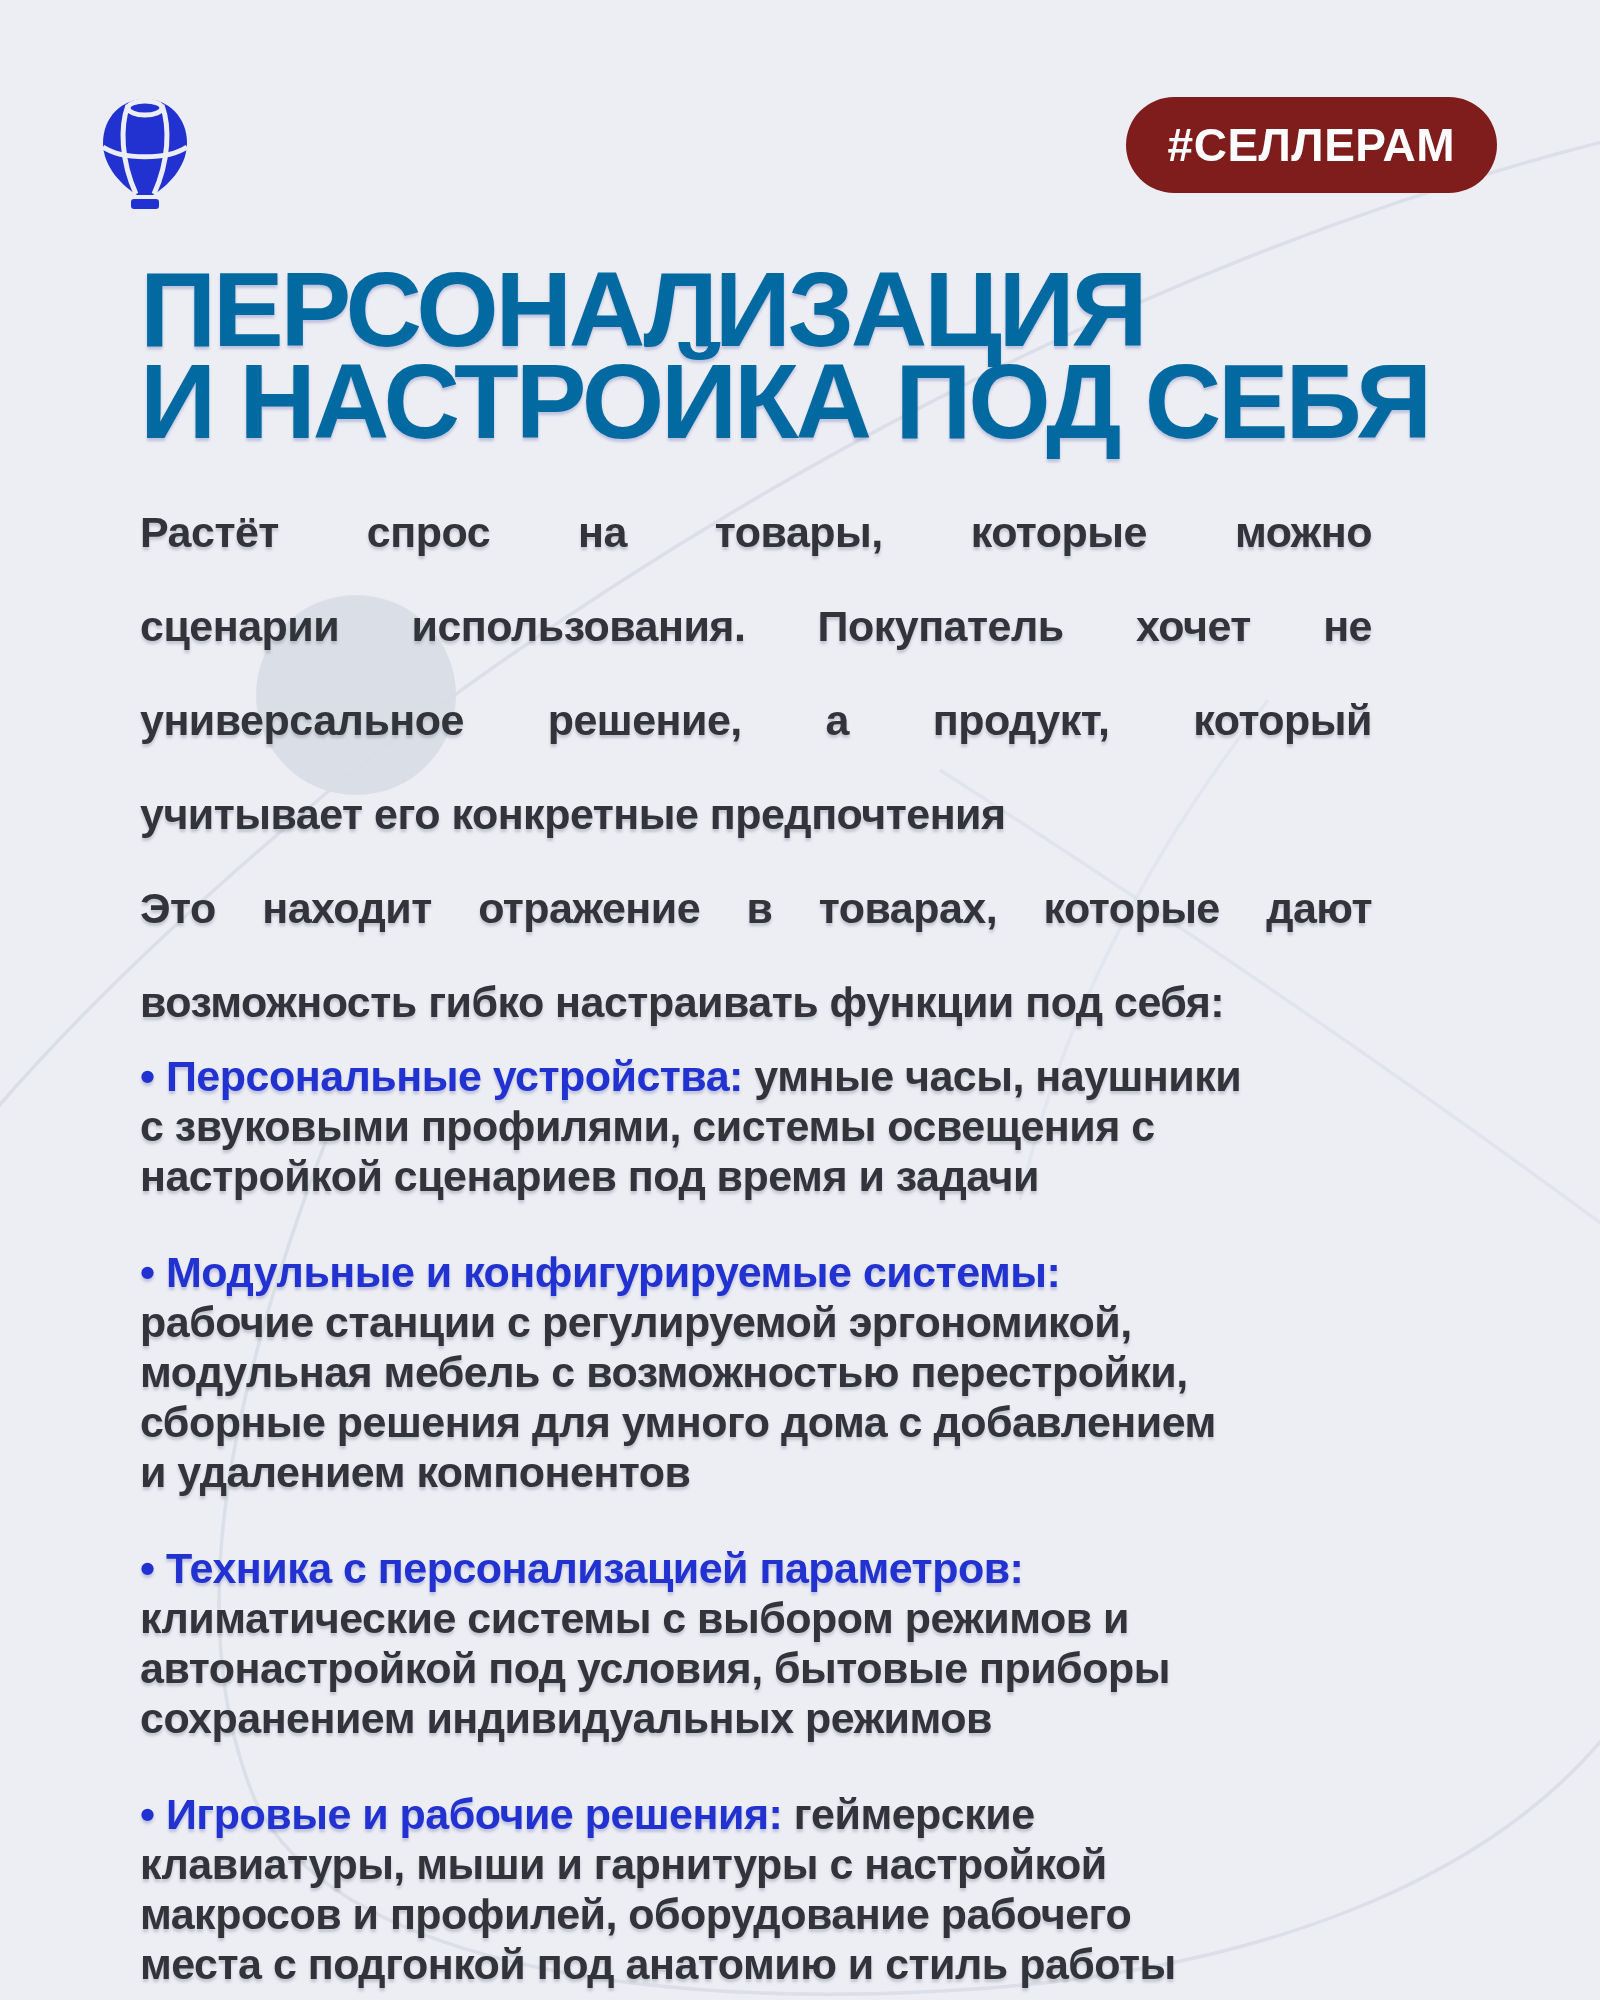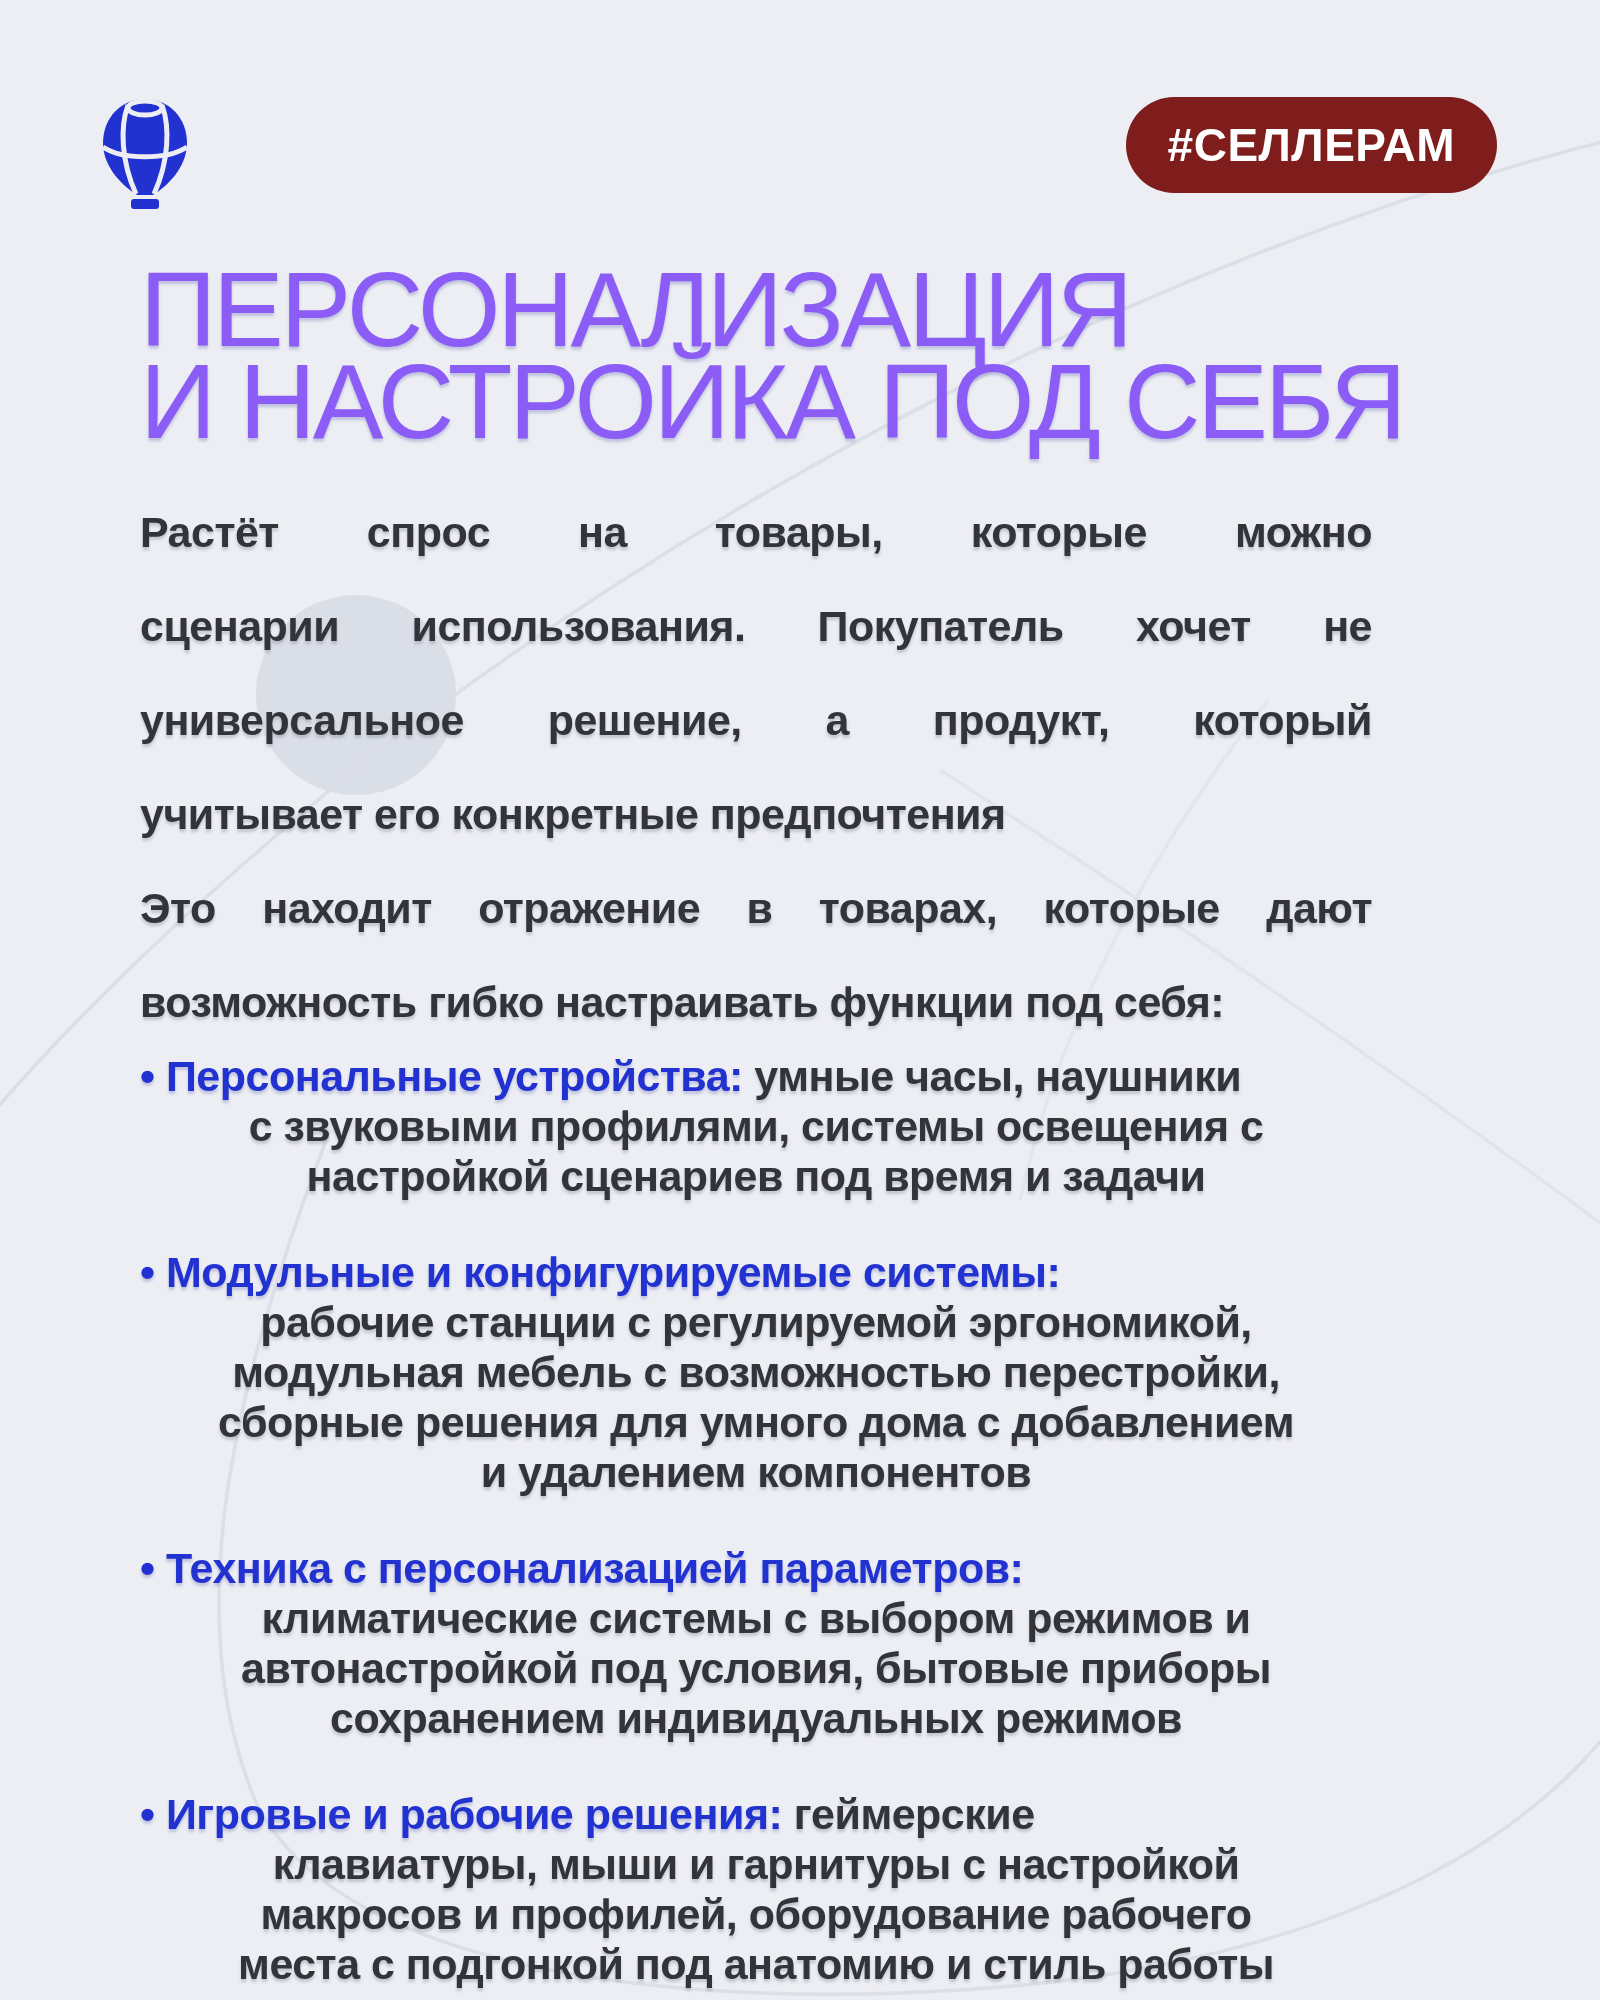--- a/index.html
+++ b/index.html
@@ -23,42 +23,42 @@
     height:96px;border-radius:48px;
     background:#7f1d1d;color:#ffffff;
     display:flex;align-items:center;
     padding:0 42px;
     font-size:46px;font-weight:700;letter-spacing:.5px;
   }
   
   main{position:relative;z-index:2;padding-left:140px;}
   h1{
     margin:54px 0 0 0;
-    font-size:106px;line-height:92px;font-weight:400;
+    font-size:106px;line-height:92px;font-weight:700;
     letter-spacing:-0.03em;
-    color:#8b5cf6;
+    color:#0369a1;
     text-shadow:0 3px 3px rgba(70,80,160,.28);
     white-space:nowrap;
   }
   .copy{
     width:1232px;
     font-size:43px;line-height:50px;font-weight:700;
     color:#32343a;letter-spacing:-0.012em;
     text-shadow:0 3px 3px rgba(96,102,118,.30);
   }
   .plines{margin:0;}
   .plines > div{text-align:justify;text-align-last:justify;margin-top:44px;}
   .plines > div:last-child{text-align:center;text-align-last:left;}
   .p1{margin-top:60px;}
   .p2{margin-top:40px;}
   .bullets{margin-top:24px;}
   .bullet{margin-top:46px;}
   .bullet:first-child{margin-top:0;}
   .dot,.lead{color:#2232d0;text-shadow:0 3px 3px rgba(70,80,160,.28);}
-  .b-lines > div{text-align:center;}
+  .b-lines > div{text-align:left;}
 </style>
 </head>
 <body>
 
 <svg class="bg-decor" width="1600" height="2000" viewBox="0 0 1600 2000" aria-hidden="true">
   <circle cx="356" cy="695" r="100" fill="#d2d8e2" opacity="0.72"></circle>
   <g fill="none" stroke="#d8dde6" stroke-width="3.5" opacity="0.9">
     <path d="M 1610 140 C 1150 255, 680 510, 330 790 C 180 915, 60 1030, -30 1140"></path>
     <path d="M 330 1130 C 230 1390, 180 1620, 255 1800 C 330 1960, 640 2010, 960 1990 C 1260 1972, 1490 1880, 1610 1730"></path>
     <path opacity="0.65" d="M 940 770 C 1150 905, 1380 1060, 1610 1230"></path>

